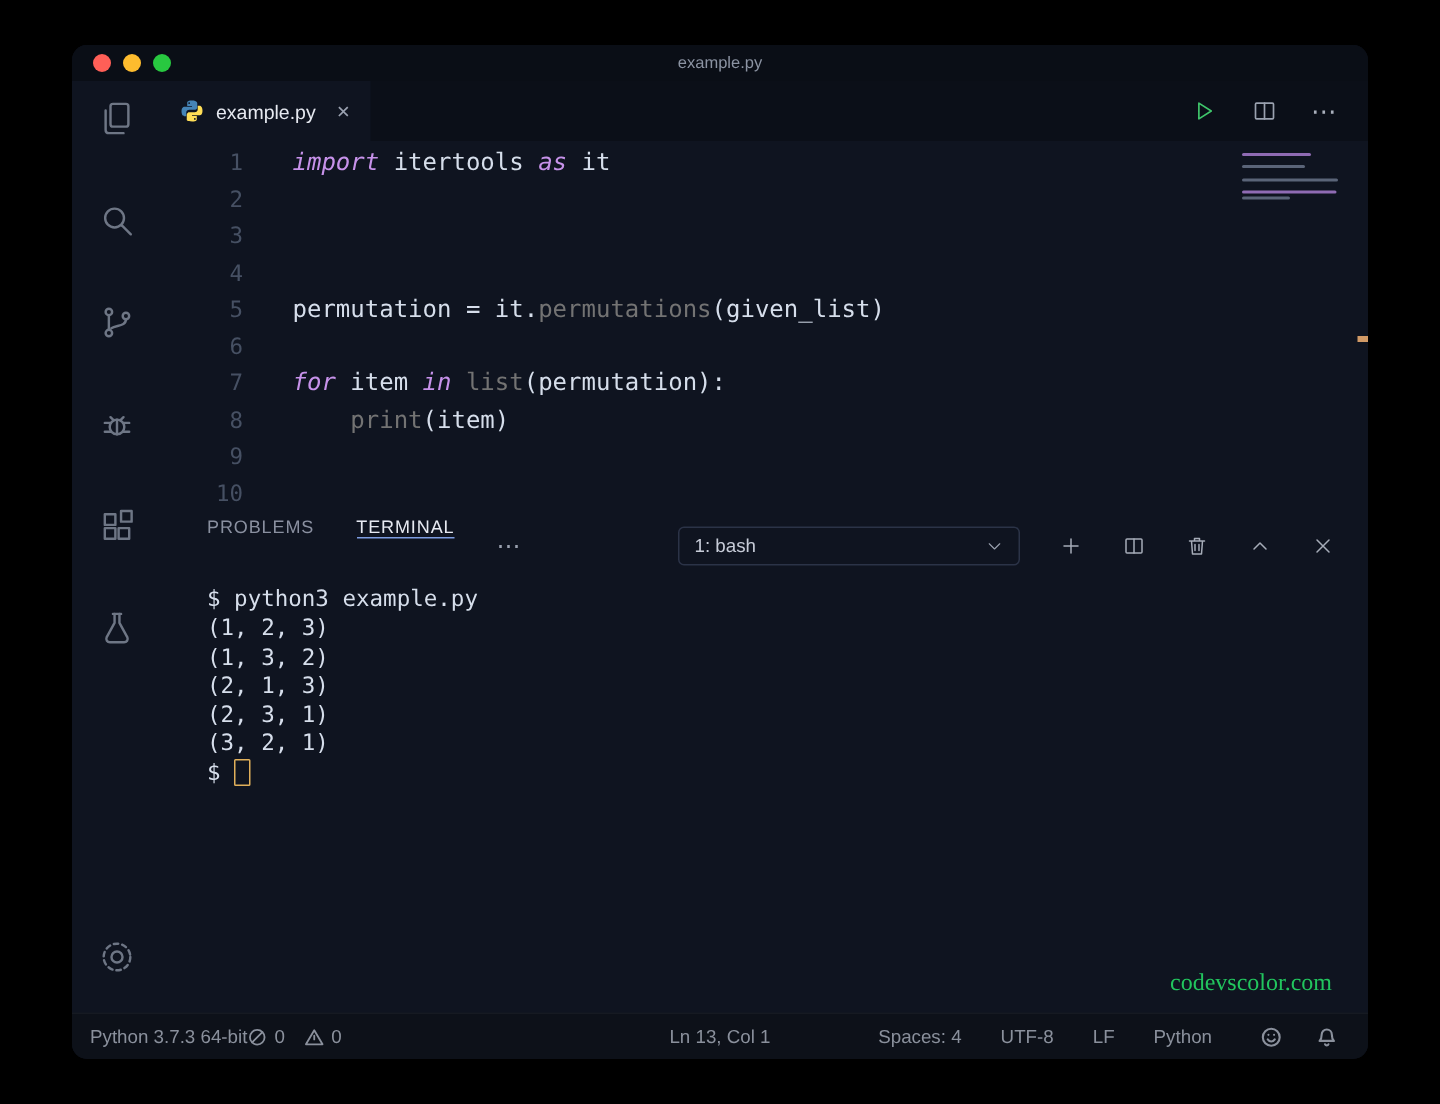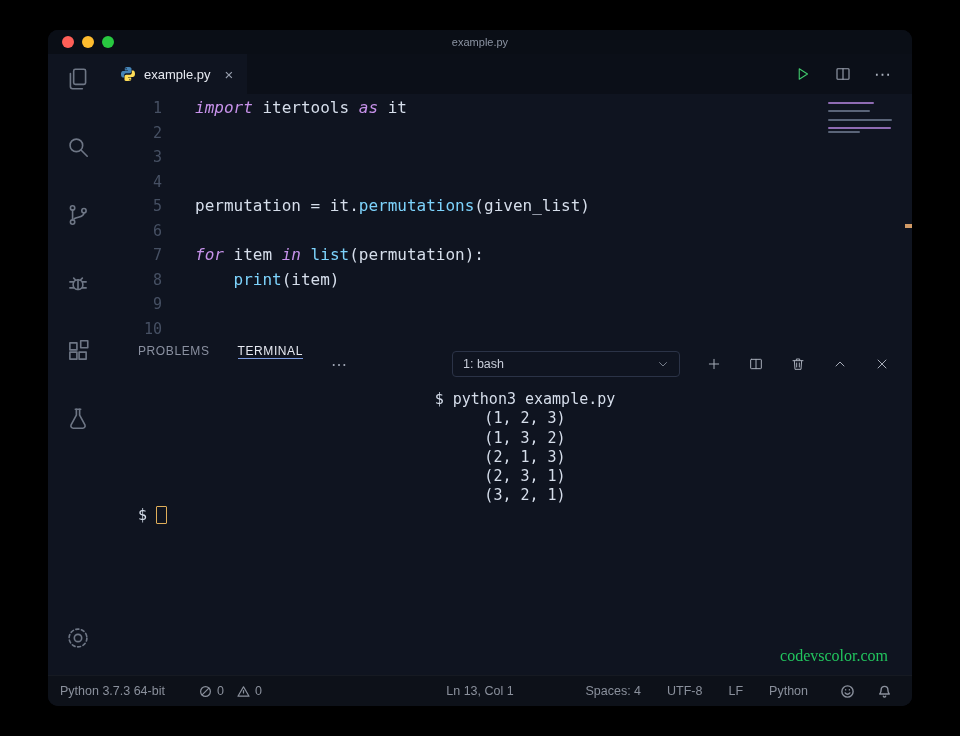--- a/index.html
+++ b/index.html
@@ -28,50 +28,50 @@
   .editor-actions{margin-left:auto;display:flex;align-items:center;gap:22px;padding-right:20px;color:#9aa1af;}
   .editor-actions svg{width:18px;height:18px;display:block;}
   .run-icon{color:#3fc56b;}
   .more-dots{font-size:17px;letter-spacing:1px;color:#aab0bc;}
   
   .editor-area{height:248px;position:relative;overflow:hidden;padding-top:2px;flex:0 0 auto;}
   .code-line{display:flex;height:24.5px;line-height:24.5px;font-family:"DejaVu Sans Mono","Liberation Mono",monospace;font-size:16px;}
   .ln{width:54px;text-align:right;color:#465063;font-size:15px;flex:0 0 auto;}
   .code{padding-left:33px;white-space:pre;}
   .tok-kw{color:#c792ea;font-style:italic;}
-  .tok-fn{color:#7dd3fc;text-align:center;}
+  .tok-fn{color:#737373;text-align:center;}
   .tok-num{color:#f78c6c;}
   .tok-pl{color:#d6deeb;}
   .minimap{position:absolute;top:8px;right:14px;width:70px;}
   .mm-line{height:2px;margin-bottom:2.2px;border-radius:1px;}
   .ruler-marker{position:absolute;right:0;top:130px;width:7px;height:4px;background:#d19a66;}
   
   .panel{flex:1;position:relative;display:flex;flex-direction:column;min-height:0;}
   .panel-header{height:40px;display:flex;align-items:stretch;padding:0 22px 0 30px;flex:0 0 auto;}
   .panel-tabs{display:flex;align-items:flex-start;}
   .panel-tab{display:flex;align-items:center;margin-right:28px;font-size:12px;letter-spacing:.6px;
     color:#8a90a0;border-bottom:1.5px solid transparent;}
   .panel-tab.active{color:#e7eaf2;border-bottom-color:#7d9ce0;}
   .panel-more{display:flex;align-items:center;color:#9aa1af;font-size:16px;letter-spacing:1px;}
   .shell-select{margin-left:auto;align-self:center;width:228px;height:26px;border:1px solid #2b3347;border-radius:4px;
     display:flex;align-items:center;padding:0 10px;font-size:12.5px;color:#c7ccd8;box-sizing:border-box;}
   .shell-select svg{width:12px;height:12px;margin-left:auto;color:#9aa1af;}
   .panel-actions{display:flex;align-items:center;gap:26px;margin-left:26px;color:#a6acb8;}
   .panel-actions svg{width:16px;height:16px;display:block;}
   .terminal{padding:6px 0 0 30px;font-family:"DejaVu Sans Mono","Liberation Mono",monospace;font-size:15px;
     line-height:19.3px;color:#d6deeb;}
-  .term-line{white-space:pre;text-align:center;}
+  .term-line{white-space:pre;}
   .prompt-line{white-space:pre;display:flex;align-items:center;}
   .term-cursor{display:inline-block;width:9px;height:16px;border:1.5px solid #e0af5a;margin-left:9px;border-radius:1px;}
   .watermark{position:absolute;right:24px;bottom:10px;font-family:Liberation Serif, serif;
     font-size:16px;color:#22c55e;}
   
   .statusbar{height:30px;flex:0 0 auto;background:#0d1119;border-top:1px solid rgba(255,255,255,.04);
     display:flex;align-items:center;padding:0 20px 0 12px;font-size:12.5px;color:#8a909c;position:relative;}
-  .status-left{display:flex;align-items:center;gap:34px;}
+  .status-left{display:flex;align-items:center;}
   .status-problems{display:flex;align-items:center;gap:5px;}
   .status-problems svg{width:13px;height:13px;}
   .status-problems .w{margin-left:8px;}
   .status-center{position:absolute;left:50%;transform:translateX(-50%);}
   .status-right{margin-left:auto;display:flex;align-items:center;gap:26px;}
   .status-icons{display:flex;align-items:center;gap:22px;margin-left:6px;}
   .status-icons svg{width:15px;height:15px;display:block;}
   svg.stroked{fill:none;stroke:currentColor;stroke-width:1.5;stroke-linecap:round;stroke-linejoin:round;}
 </style>
 </head>

